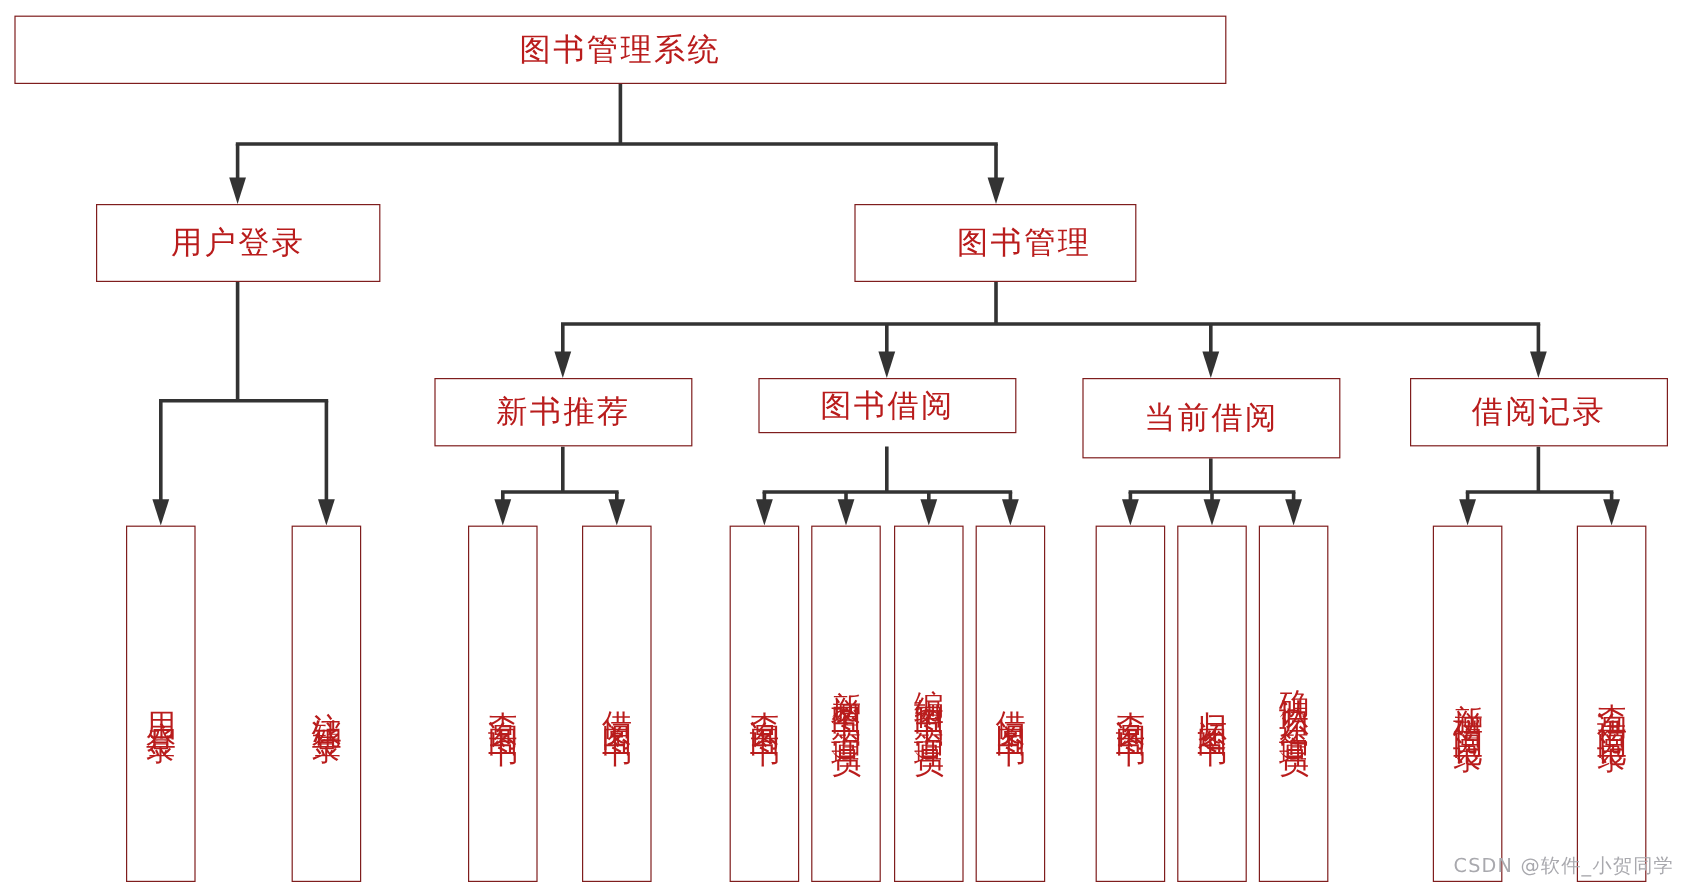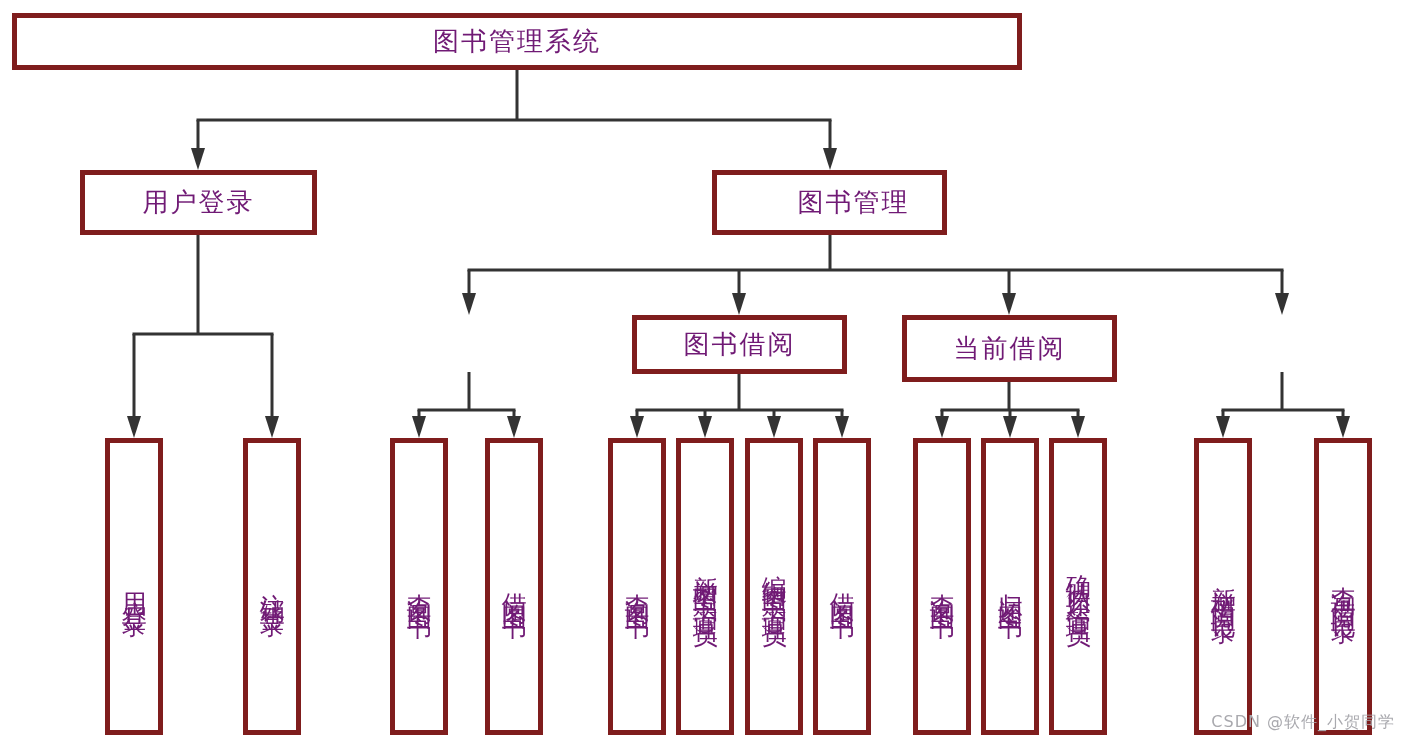--- a/index.html
+++ b/index.html
@@ -3,23 +3,23 @@
 <meta charset="utf-8">
 <style>
   html,body { margin:0; padding:0; background:#fff; }
   .stage {
     position:relative; width:1405px; height:747px; background:#ffffff;
     font-family:"DejaVu Sans","Liberation Sans",sans-serif; overflow:hidden;
   }
   svg.connectors { position:absolute; left:0; top:0; width:1405px; height:747px; }
   .box {
     position:absolute; box-sizing:border-box;
-    border:5px solid #7f1d1d; background:#ffffff;
+    border:1px solid #7f1d1d; background:#ffffff;
     display:flex; align-items:center; justify-content:center;
-    color:#701a75;
+    color:#b91c1c;
   }
   .box.h span { font-size:26px; letter-spacing:2px; white-space:nowrap; }
   .box.v span {
     writing-mode:vertical-rl; text-orientation:mixed;
     font-size:25px; letter-spacing:7px; line-height:1.1; white-space:nowrap;
   }
   .watermark {
     position:absolute; right:10px; top:712px;
     font-size:16px; color:#a9a9ae; letter-spacing:1px; white-space:nowrap;
     z-index:5;
@@ -81,25 +81,31 @@
     <span>图书管理系统</span>
   </div>
 
   <div class="box h" style="left: 80px; top: 170px; width: 237px; height: 65px;">
     <span>用户登录</span>
   </div>
   <div class="box h" style="left: 712px; top: 170px; width: 235px; height: 65px; padding-left: 48px;">
     <span>图书管理</span>
   </div>
 
-  <div class="box h" style="left: 632px; top: 315px; width: 215px; height: 59px;">
+  <div class="box h" style="left: 362px; top: 315px; width: 215px; height: 57px;">
+    <span>新书推荐</span>
+  </div>
+  <div class="box h" style="left: 632px; top: 315px; width: 215px; height: 46px;">
     <span>图书借阅</span>
   </div>
   <div class="box h" style="left: 902px; top: 315px; width: 215px; height: 67px;">
     <span>当前借阅</span>
+  </div>
+  <div class="box h" style="left: 1175px; top: 315px; width: 215px; height: 57px;">
+    <span>借阅记录</span>
   </div>
 
   <div class="box v" style="left: 105px; top: 438px; width: 58px; height: 297px;">
     <span>用户登录</span>
   </div>
   <div class="box v" style="left: 243px; top: 438px; width: 58px; height: 297px;">
     <span>注销登录</span>
   </div>
   <div class="box v" style="left: 390px; top: 438px; width: 58px; height: 297px;">
     <span>查询图书</span>

